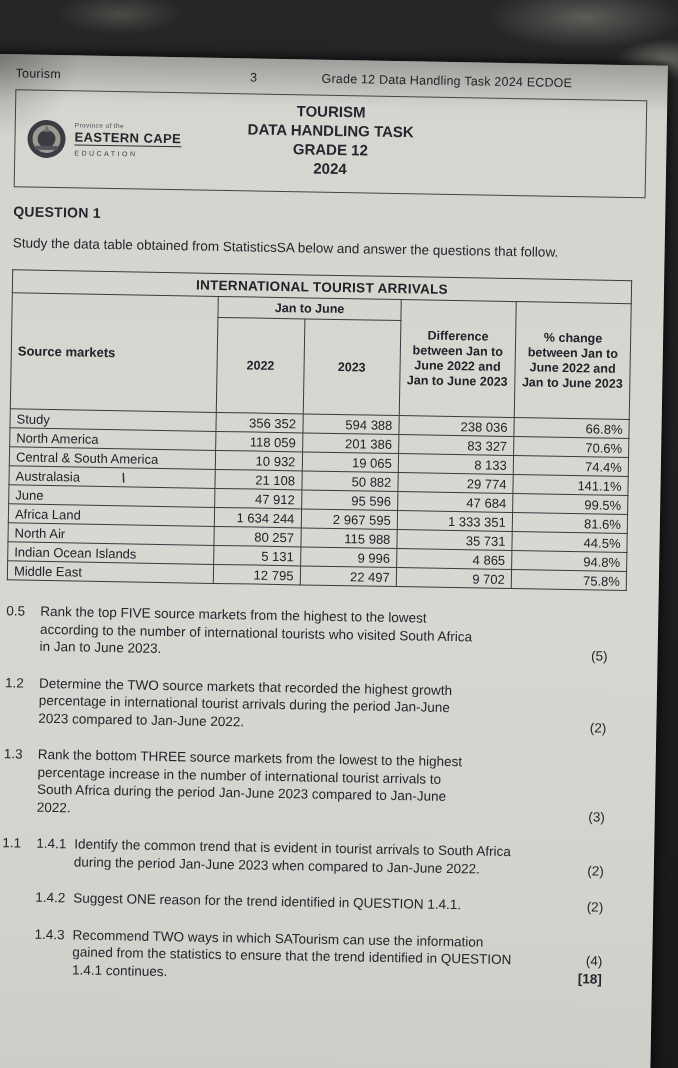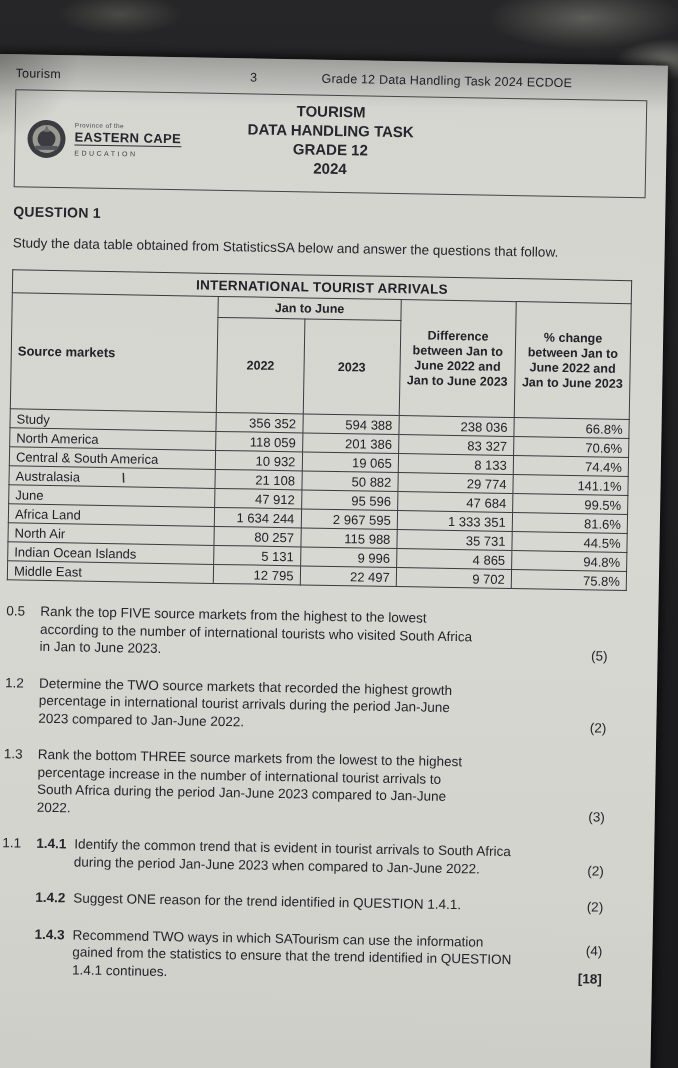--- a/index.html
+++ b/index.html
@@ -60,24 +60,24 @@
   .year-row th{height:92px;}
   .arrivals tbody td{height:16px;line-height:15px;}
   .cell-market{text-align:left;position:relative;}
   .num{text-align:right;}
   .pen-mark{display:inline-block;margin-left:42px;font-weight:bold;color:#33333a;transform:rotate(8deg);}
 
   
   .questions{margin-top:22px;padding-right:30px;}
   .question{display:flex;align-items:flex-start;margin-bottom:19px;font-size:13.5px;line-height:17.5px;color:#25252c;}
   .q-num{width:34px;flex-shrink:0;}
-  .q-sub{width:38px;flex-shrink:0;font-weight:bold;}
+  .q-sub{width:38px;flex-shrink:0;}
   .q-text{width:442px;flex:none;}
   .q-marks{margin-left:auto;width:40px;align-self:flex-end;display:flex;flex-direction:column;align-items:flex-end;}
-  .q-marks .total{margin-top:10px;font-weight:bold;text-align:right;}
+  .q-marks .total{margin-top:0;font-weight:bold;text-align:right;}
 </style>
 </head>
 <body>
 
 <div class="paper">
   <div class="content">
 
     <div class="page-head">
       <span class="ph-left">Tourism</span>
       <span class="ph-mid">3</span>

